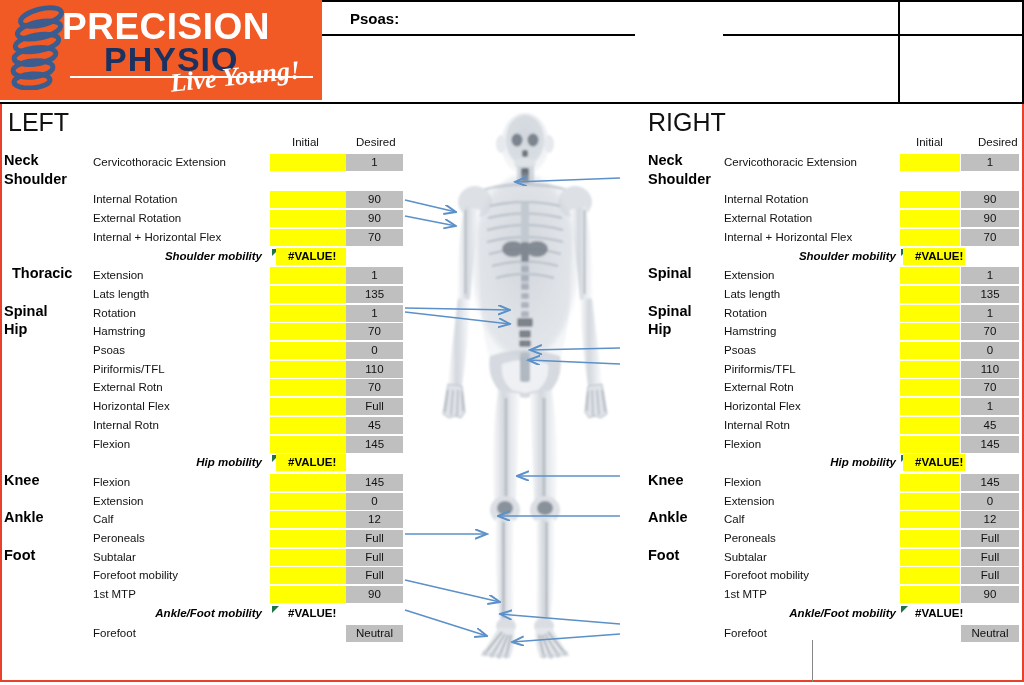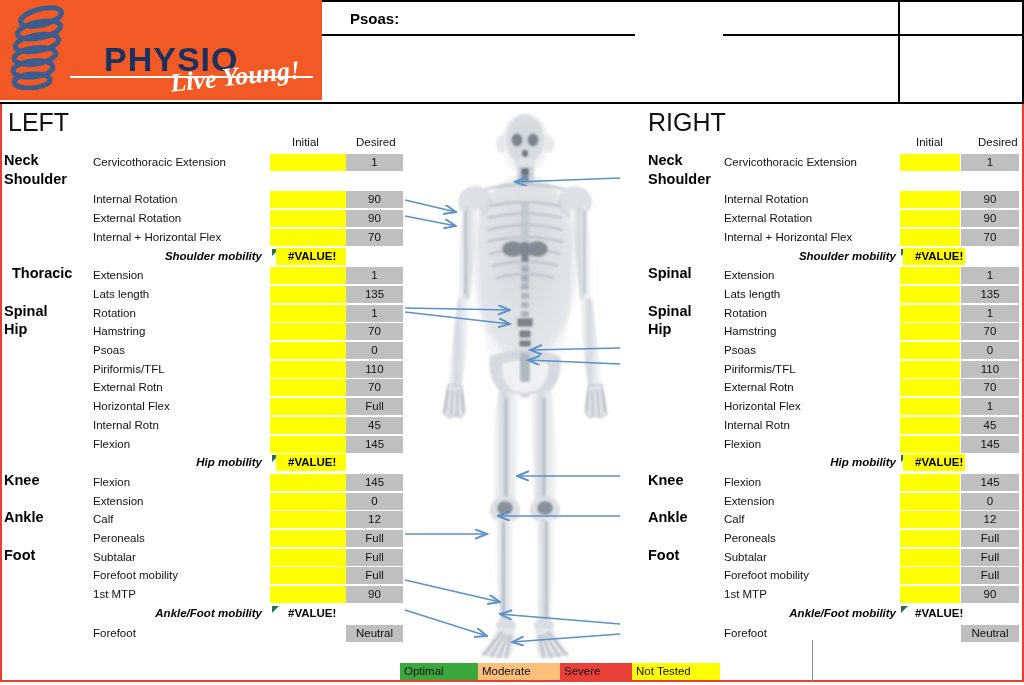--- a/index.html
+++ b/index.html
@@ -118,20 +118,21 @@
       <svg class="spring" viewBox="0 0 62 86">
         <g fill="none" stroke="#3B5C8F" stroke-width="5" stroke-linecap="round">
           <ellipse cx="33" cy="13" rx="21" ry="8" transform="rotate(-14 33 13)"></ellipse>
           <ellipse cx="31" cy="26" rx="22" ry="8" transform="rotate(-12 31 26)"></ellipse>
           <ellipse cx="29" cy="39" rx="22" ry="8" transform="rotate(-10 29 39)"></ellipse>
           <ellipse cx="27" cy="52" rx="21" ry="8" transform="rotate(-8 27 52)"></ellipse>
           <ellipse cx="25" cy="65" rx="20" ry="8" transform="rotate(-6 25 65)"></ellipse>
           <ellipse cx="24" cy="77" rx="18" ry="7" transform="rotate(-4 24 77)"></ellipse>
         </g>
       </svg>
+      <div class="logo-line1">PRECISION</div>
       <div class="logo-line2">PHYSIO</div>
       <div class="logo-rule"></div>
       <div class="logo-tag">Live Young!</div>
     </div>
 
     <div class="hdr-cellA"></div>
     <div class="hdr-cellB"></div>
     <div class="hdr-split"></div>
     <div class="name-label">Psoas:</div>
     <div class="name-rule1"></div>
@@ -490,19 +491,13 @@
       <path d="M620 74 L515 78"></path>
       <path d="M620 244 L530 246"></path>
       <path d="M620 260 L528 256"></path>
       <path d="M620 372 L517 372"></path>
       <path d="M620 412 L498 412"></path>
       <path d="M620 520 L500 510"></path>
       <path d="M620 530 L512 538"></path>
     </g>
   </svg>
 
-  <div class="legend" id="legend">
-      <div class="lg" style="background: rgb(60, 168, 60); color: rgb(17, 17, 17); width: 78px;">Optimal</div>
-      <div class="lg" style="background: rgb(251, 192, 124); color: rgb(17, 17, 17); width: 82px;">Moderate</div>
-      <div class="lg" style="background: rgb(232, 64, 58); color: rgb(17, 17, 17); width: 72px;">Severe</div>
-      <div class="lg" style="background: rgb(255, 255, 0); color: rgb(17, 17, 17); width: 88px;">Not Tested</div>
-    </div>
 </div>
 
 </body></html>

